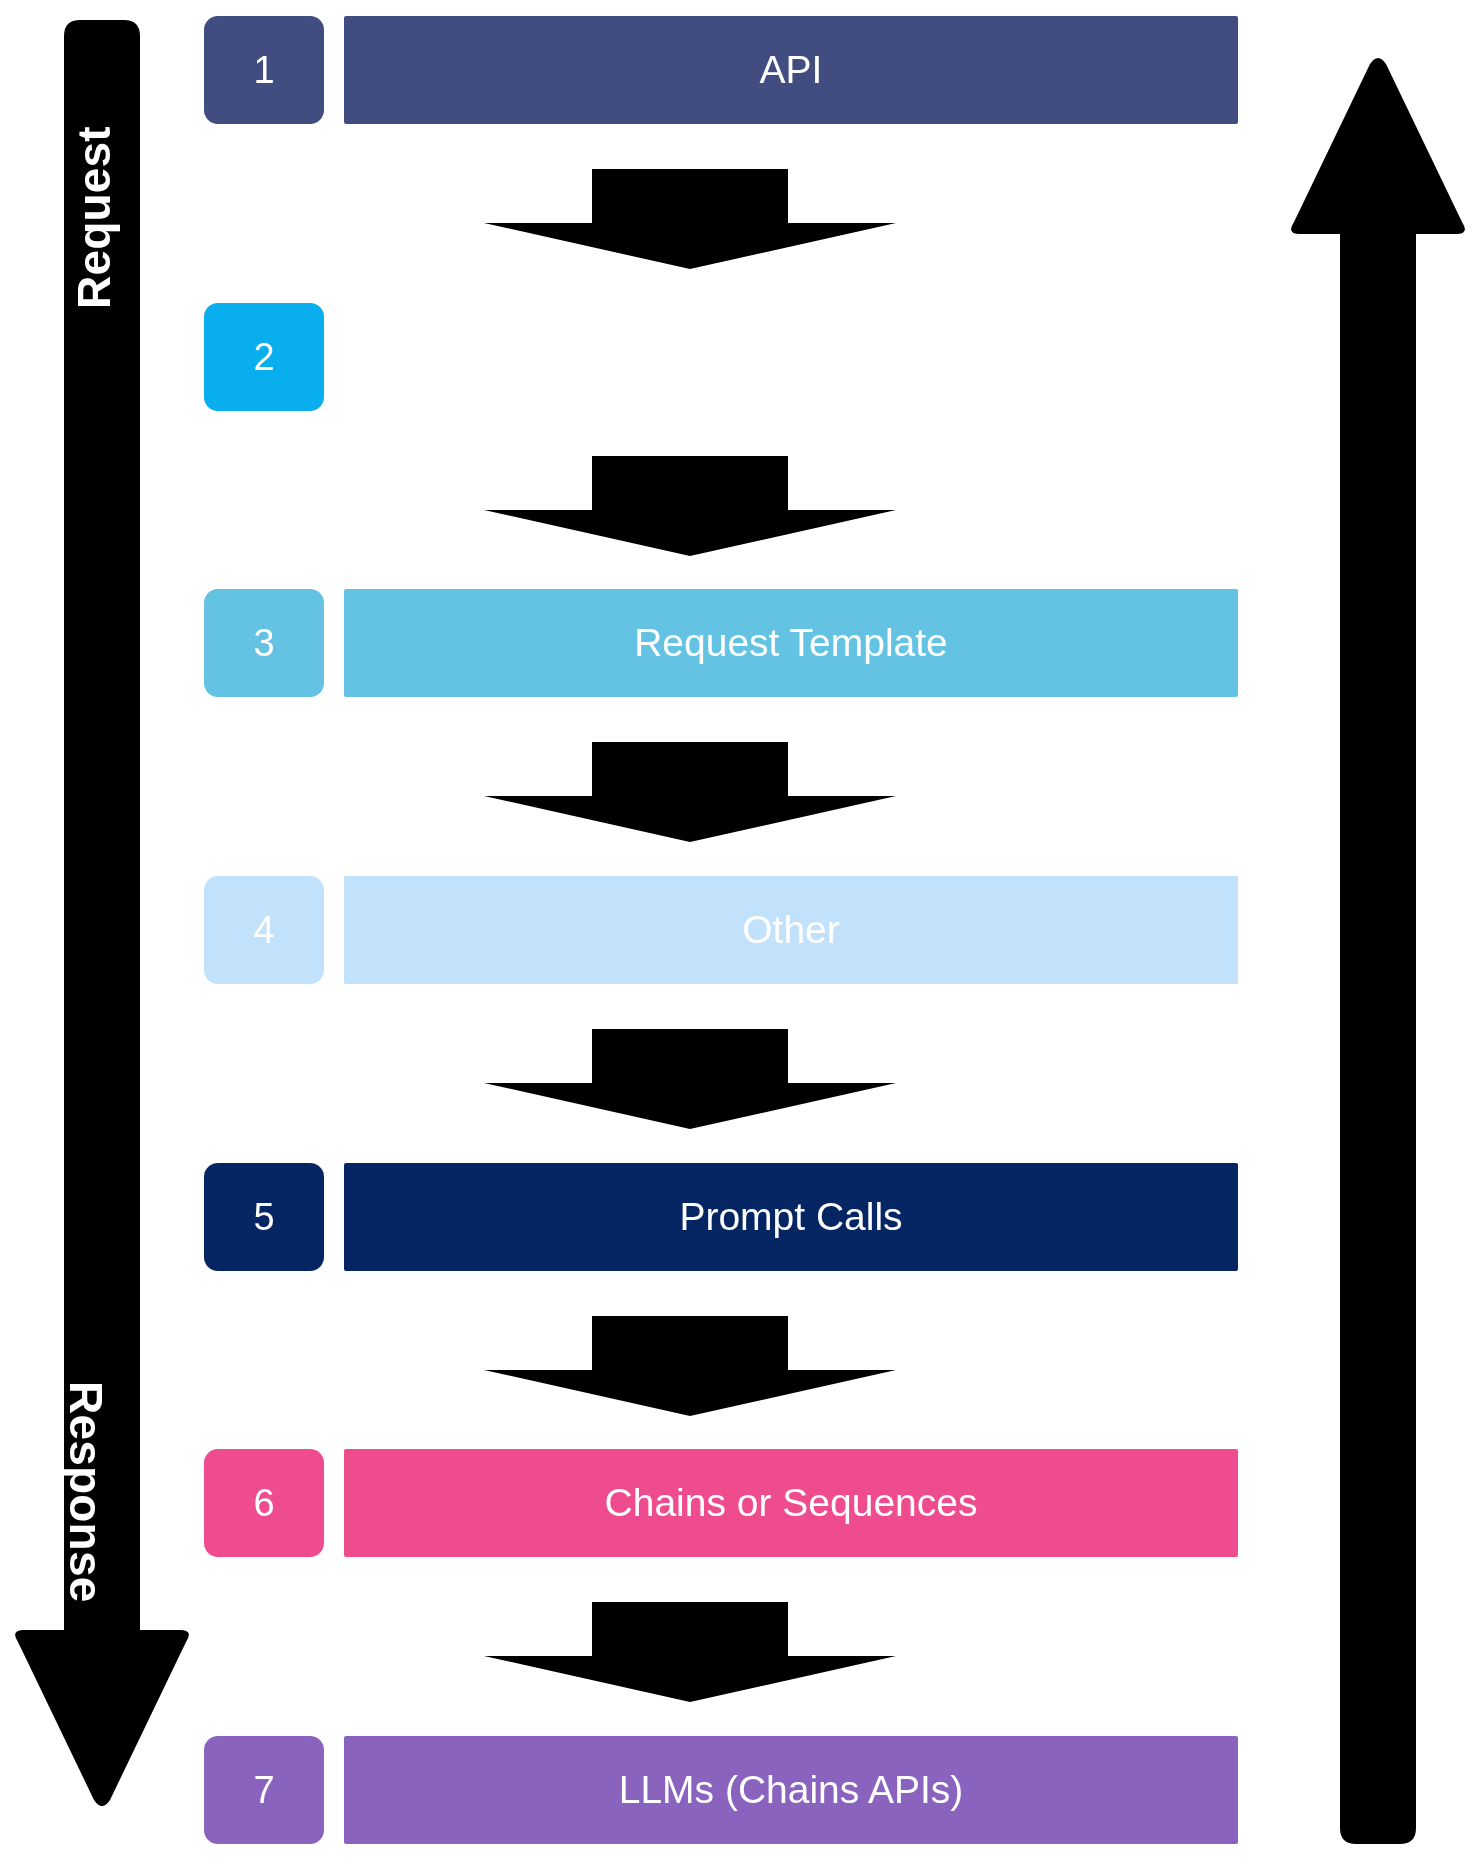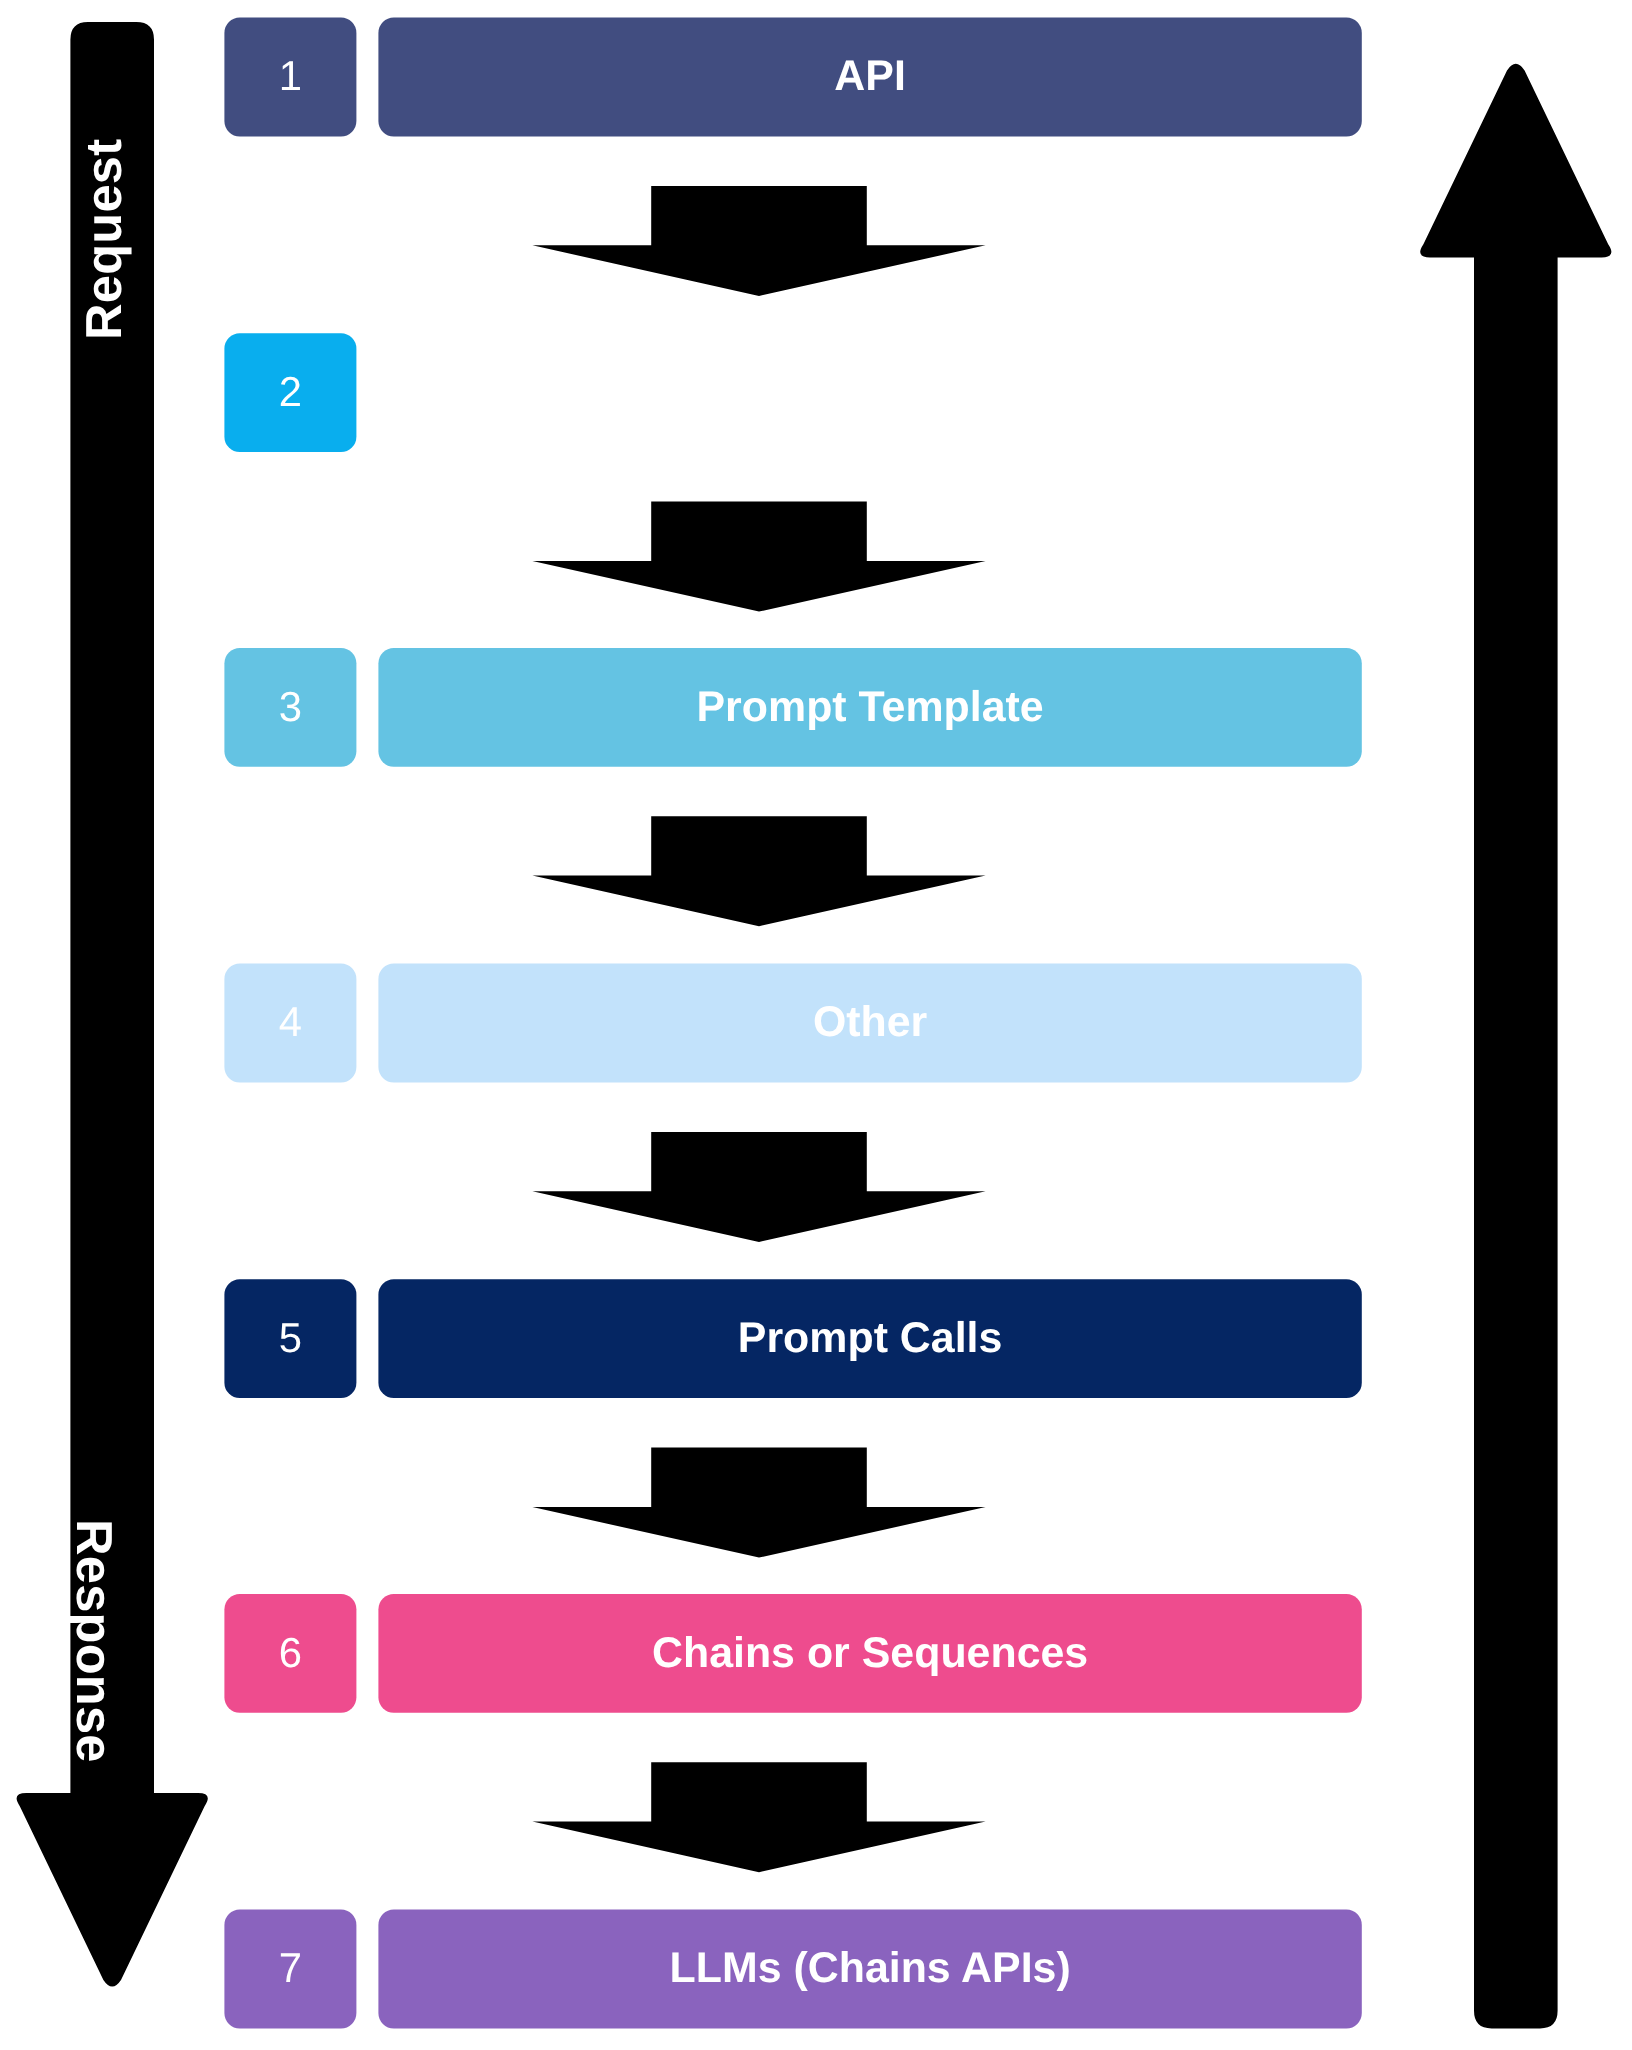--- a/index.html
+++ b/index.html
@@ -68,27 +68,27 @@
     align-items: center;
     justify-content: center;
     color: #ffffff;
     font-size: 38px;
     font-weight: normal;
     flex: 0 0 auto;
   }
   .bar {
     margin-left: 20px;
     flex: 1 1 auto;
-    border-radius: 14px;
+    border-radius: 2px;
     display: flex;
     align-items: center;
     justify-content: center;
     color: #ffffff;
     font-size: 39px;
-    font-weight: bold;
+    font-weight: normal;
     white-space: nowrap;
   }
 
   
   .connector {
     position: absolute;
     left: 480px;
     width: 420px;
     height: 108px;
   }
@@ -157,21 +157,21 @@
   </div>
 
   <div class="connector" style="top: 452px;">
     <svg viewBox="0 0 420 108" xmlns="http://www.w3.org/2000/svg" aria-hidden="true">
       <path d="M 112 4 L 308 4 L 308 58 L 416 58 L 210 104 L 4 58 L 112 58 Z" fill="#000000"></path>
     </svg>
   </div>
 
   <div class="flow-row" style="top: 589px;">
     <div class="num-chip" style="background:#64C3E3">3</div>
-    <div class="bar" style="background:#64C3E3">Prompt Template</div>
+    <div class="bar" style="background:#64C3E3">Request Template</div>
   </div>
 
   <div class="connector" style="top: 738px;">
     <svg viewBox="0 0 420 108" xmlns="http://www.w3.org/2000/svg" aria-hidden="true">
       <path d="M 112 4 L 308 4 L 308 58 L 416 58 L 210 104 L 4 58 L 112 58 Z" fill="#000000"></path>
     </svg>
   </div>
 
   <div class="flow-row" style="top: 876px;">
     <div class="num-chip" style="background:#C2E2FB">4</div>

